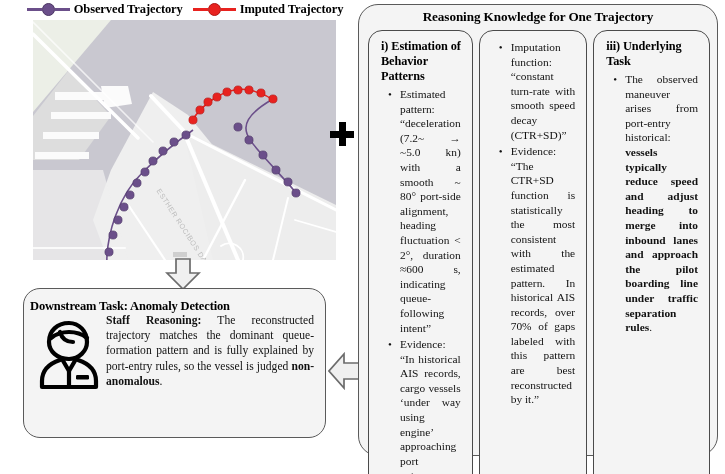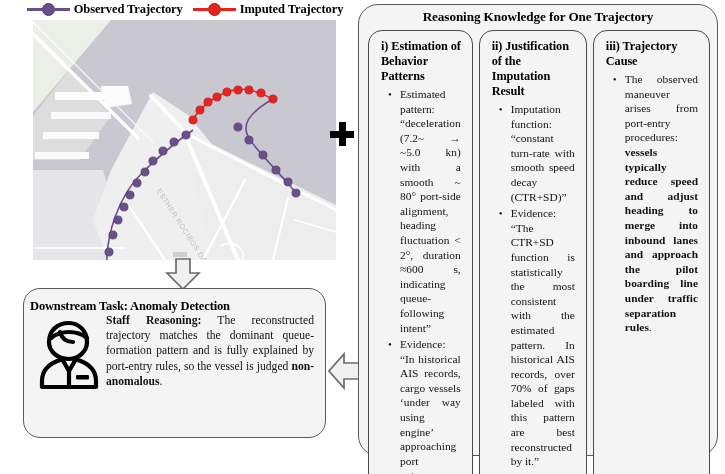--- a/index.html
+++ b/index.html
@@ -197,30 +197,29 @@
 
       <div class="k-card">
         <div class="k-head">i) Estimation of Behavior Patterns</div>
         <ul class="k-list">
           <li>Estimated pattern: “deceleration (7.2~ → ~5.0 kn) with a smooth ~ 80° port-side alignment, heading fluctuation &lt; 2°, duration ≈600 s, indicating queue-following intent”</li>
           <li>Evidence: “In historical AIS records, cargo vessels ‘under way using engine’ approaching port entrances exhibit this pattern in 22 % of comparable gaps”</li>
         </ul>
       </div>
 
       <div class="k-card">
-        <div class="k-head">ii) Justification of the Imputation Result</div>
         <ul class="k-list">
           <li>Imputation function: “constant turn-rate with smooth speed decay (CTR+SD)”</li>
           <li>Evidence: “The CTR+SD function is statistically the most consistent with the estimated pattern. In historical AIS records, over 70% of gaps labeled with this pattern are best reconstructed by it.”</li>
         </ul>
       </div>
 
       <div class="k-card">
-        <div class="k-head">iii) Trajectory Cause</div>
+        <div class="k-head">iii) Underlying Task</div>
         <ul class="k-list">
-          <li><span>The observed maneuver arises from port-entry procedures: </span><b>vessels typically reduce speed and adjust heading to merge into inbound lanes and approach the pilot boarding line under traffic separation rules</b><span>.</span></li>
+          <li><span>The observed maneuver arises from port-entry historical: </span><b>vessels typically reduce speed and adjust heading to merge into inbound lanes and approach the pilot boarding line under traffic separation rules</b><span>.</span></li>
         </ul>
       </div>
 
     </div>
   </div>
 
 </div>
 
 </body></html>

